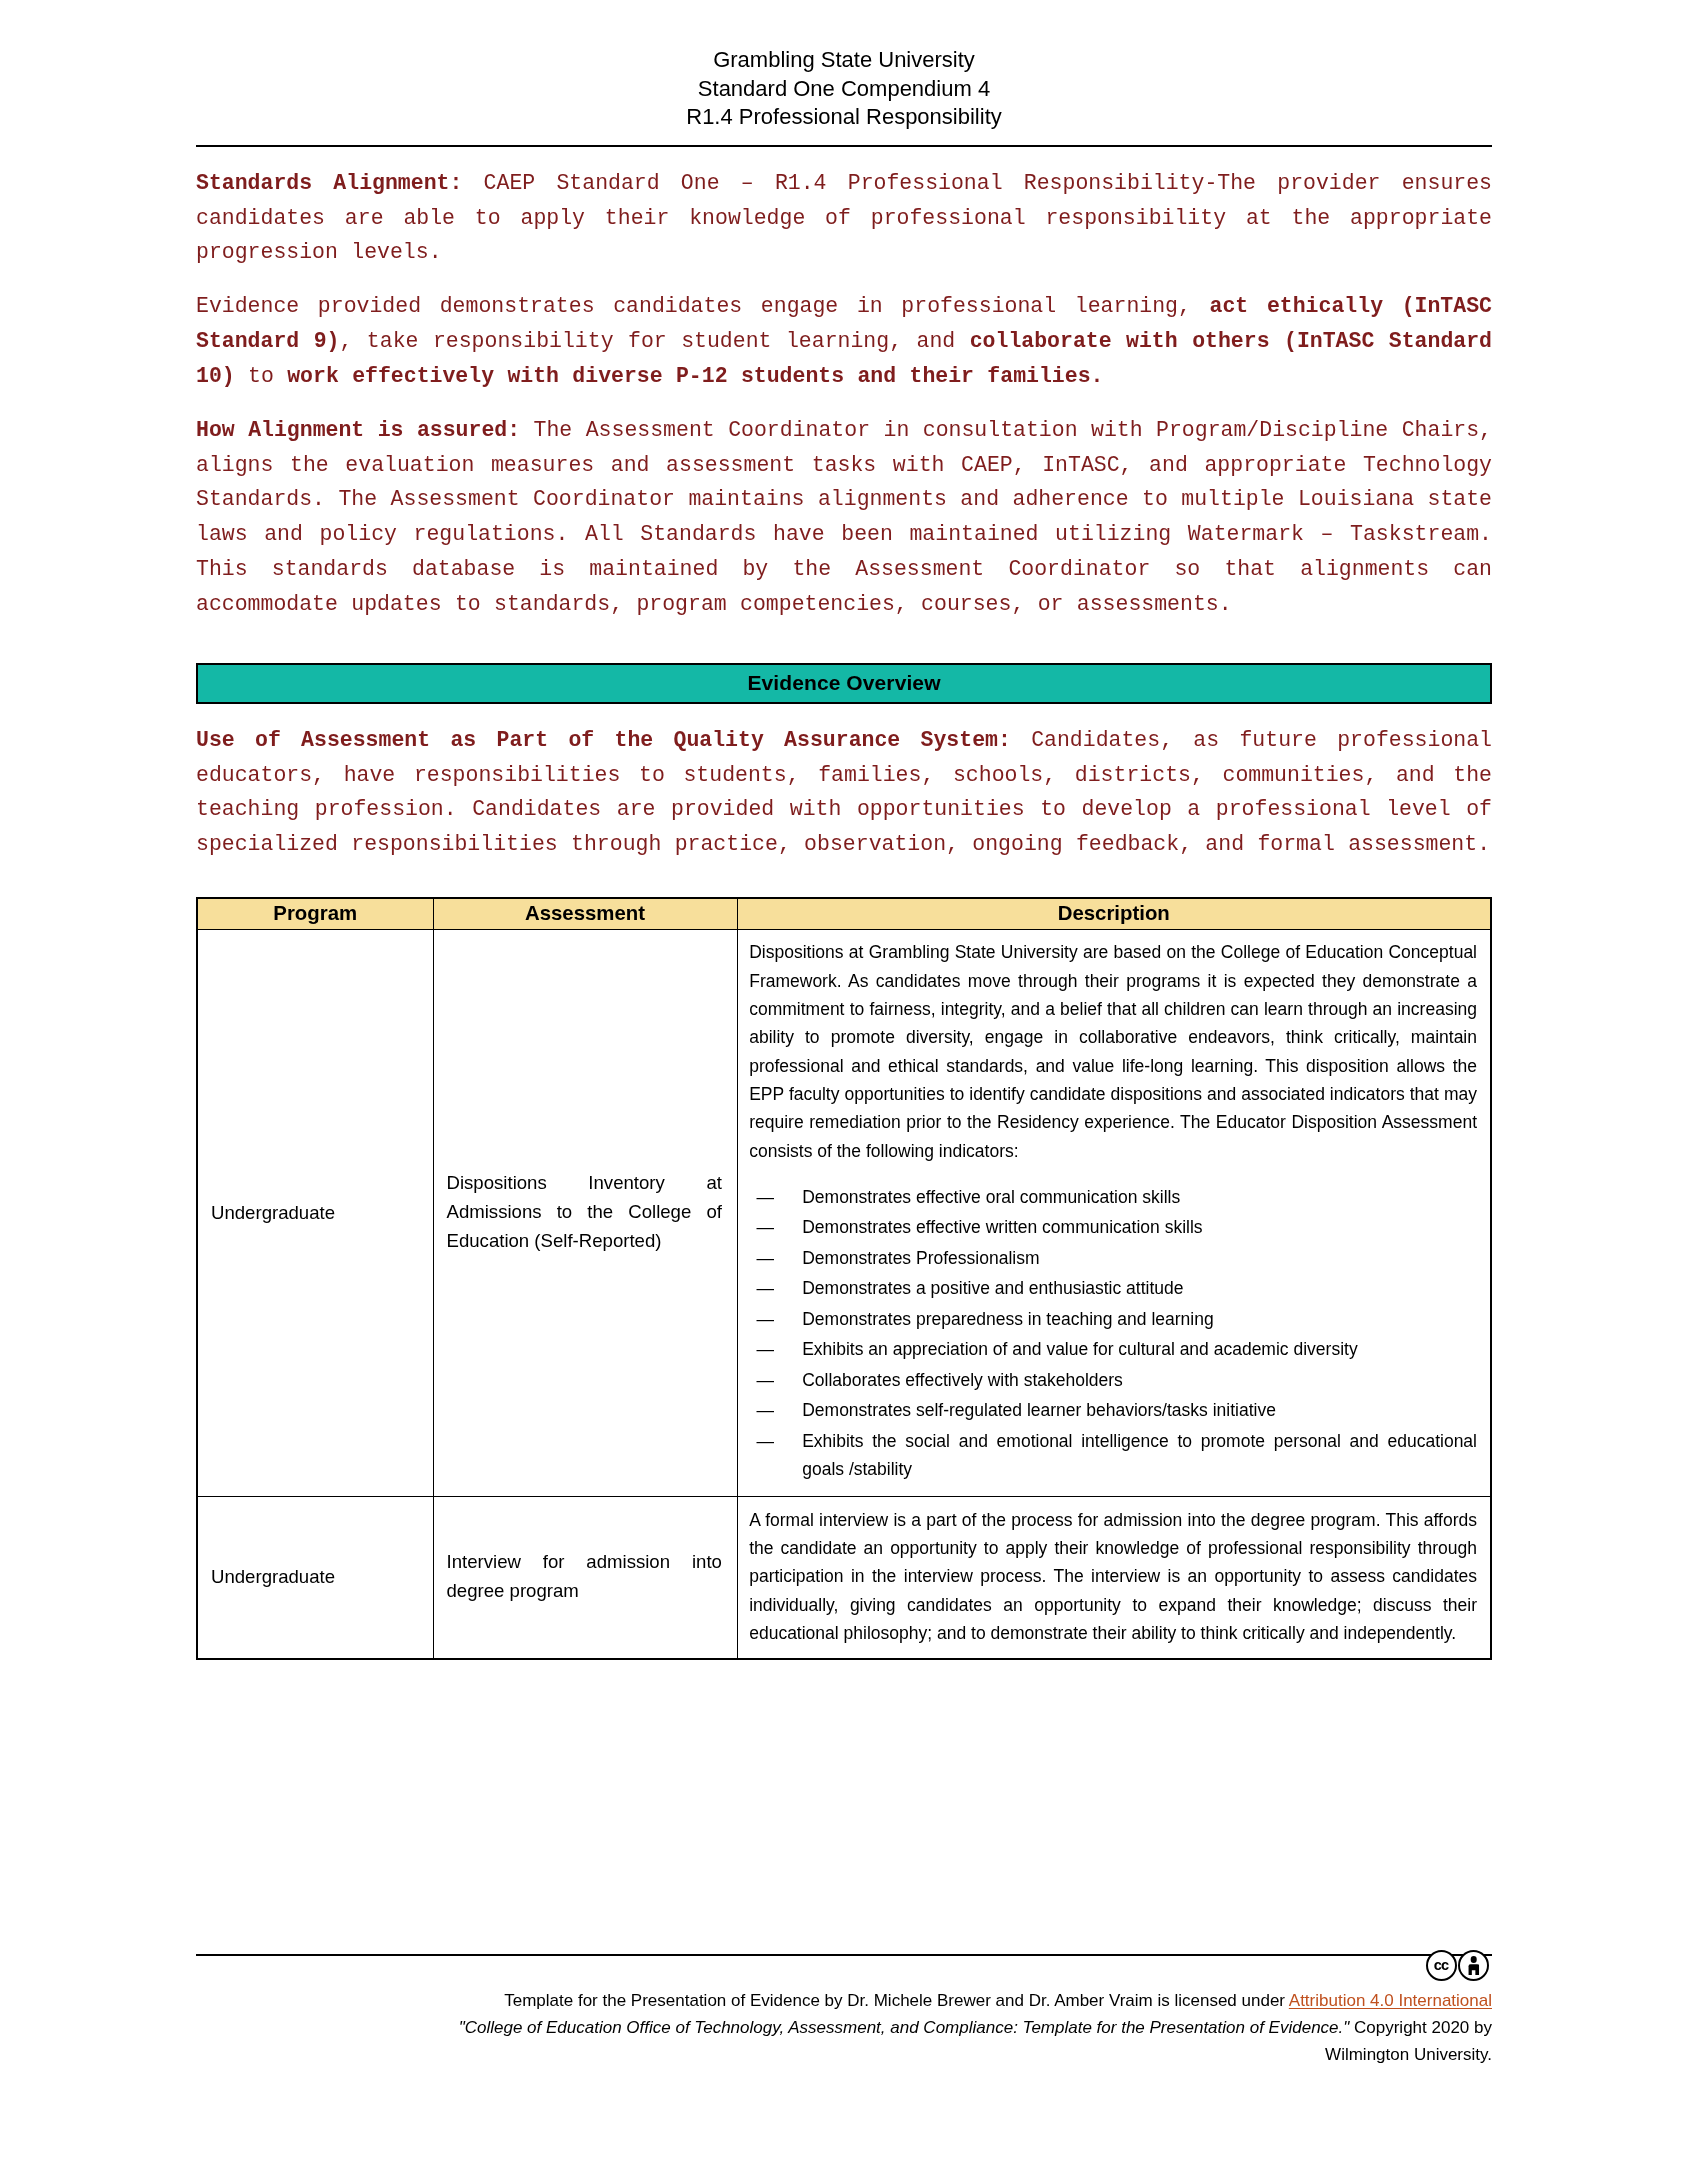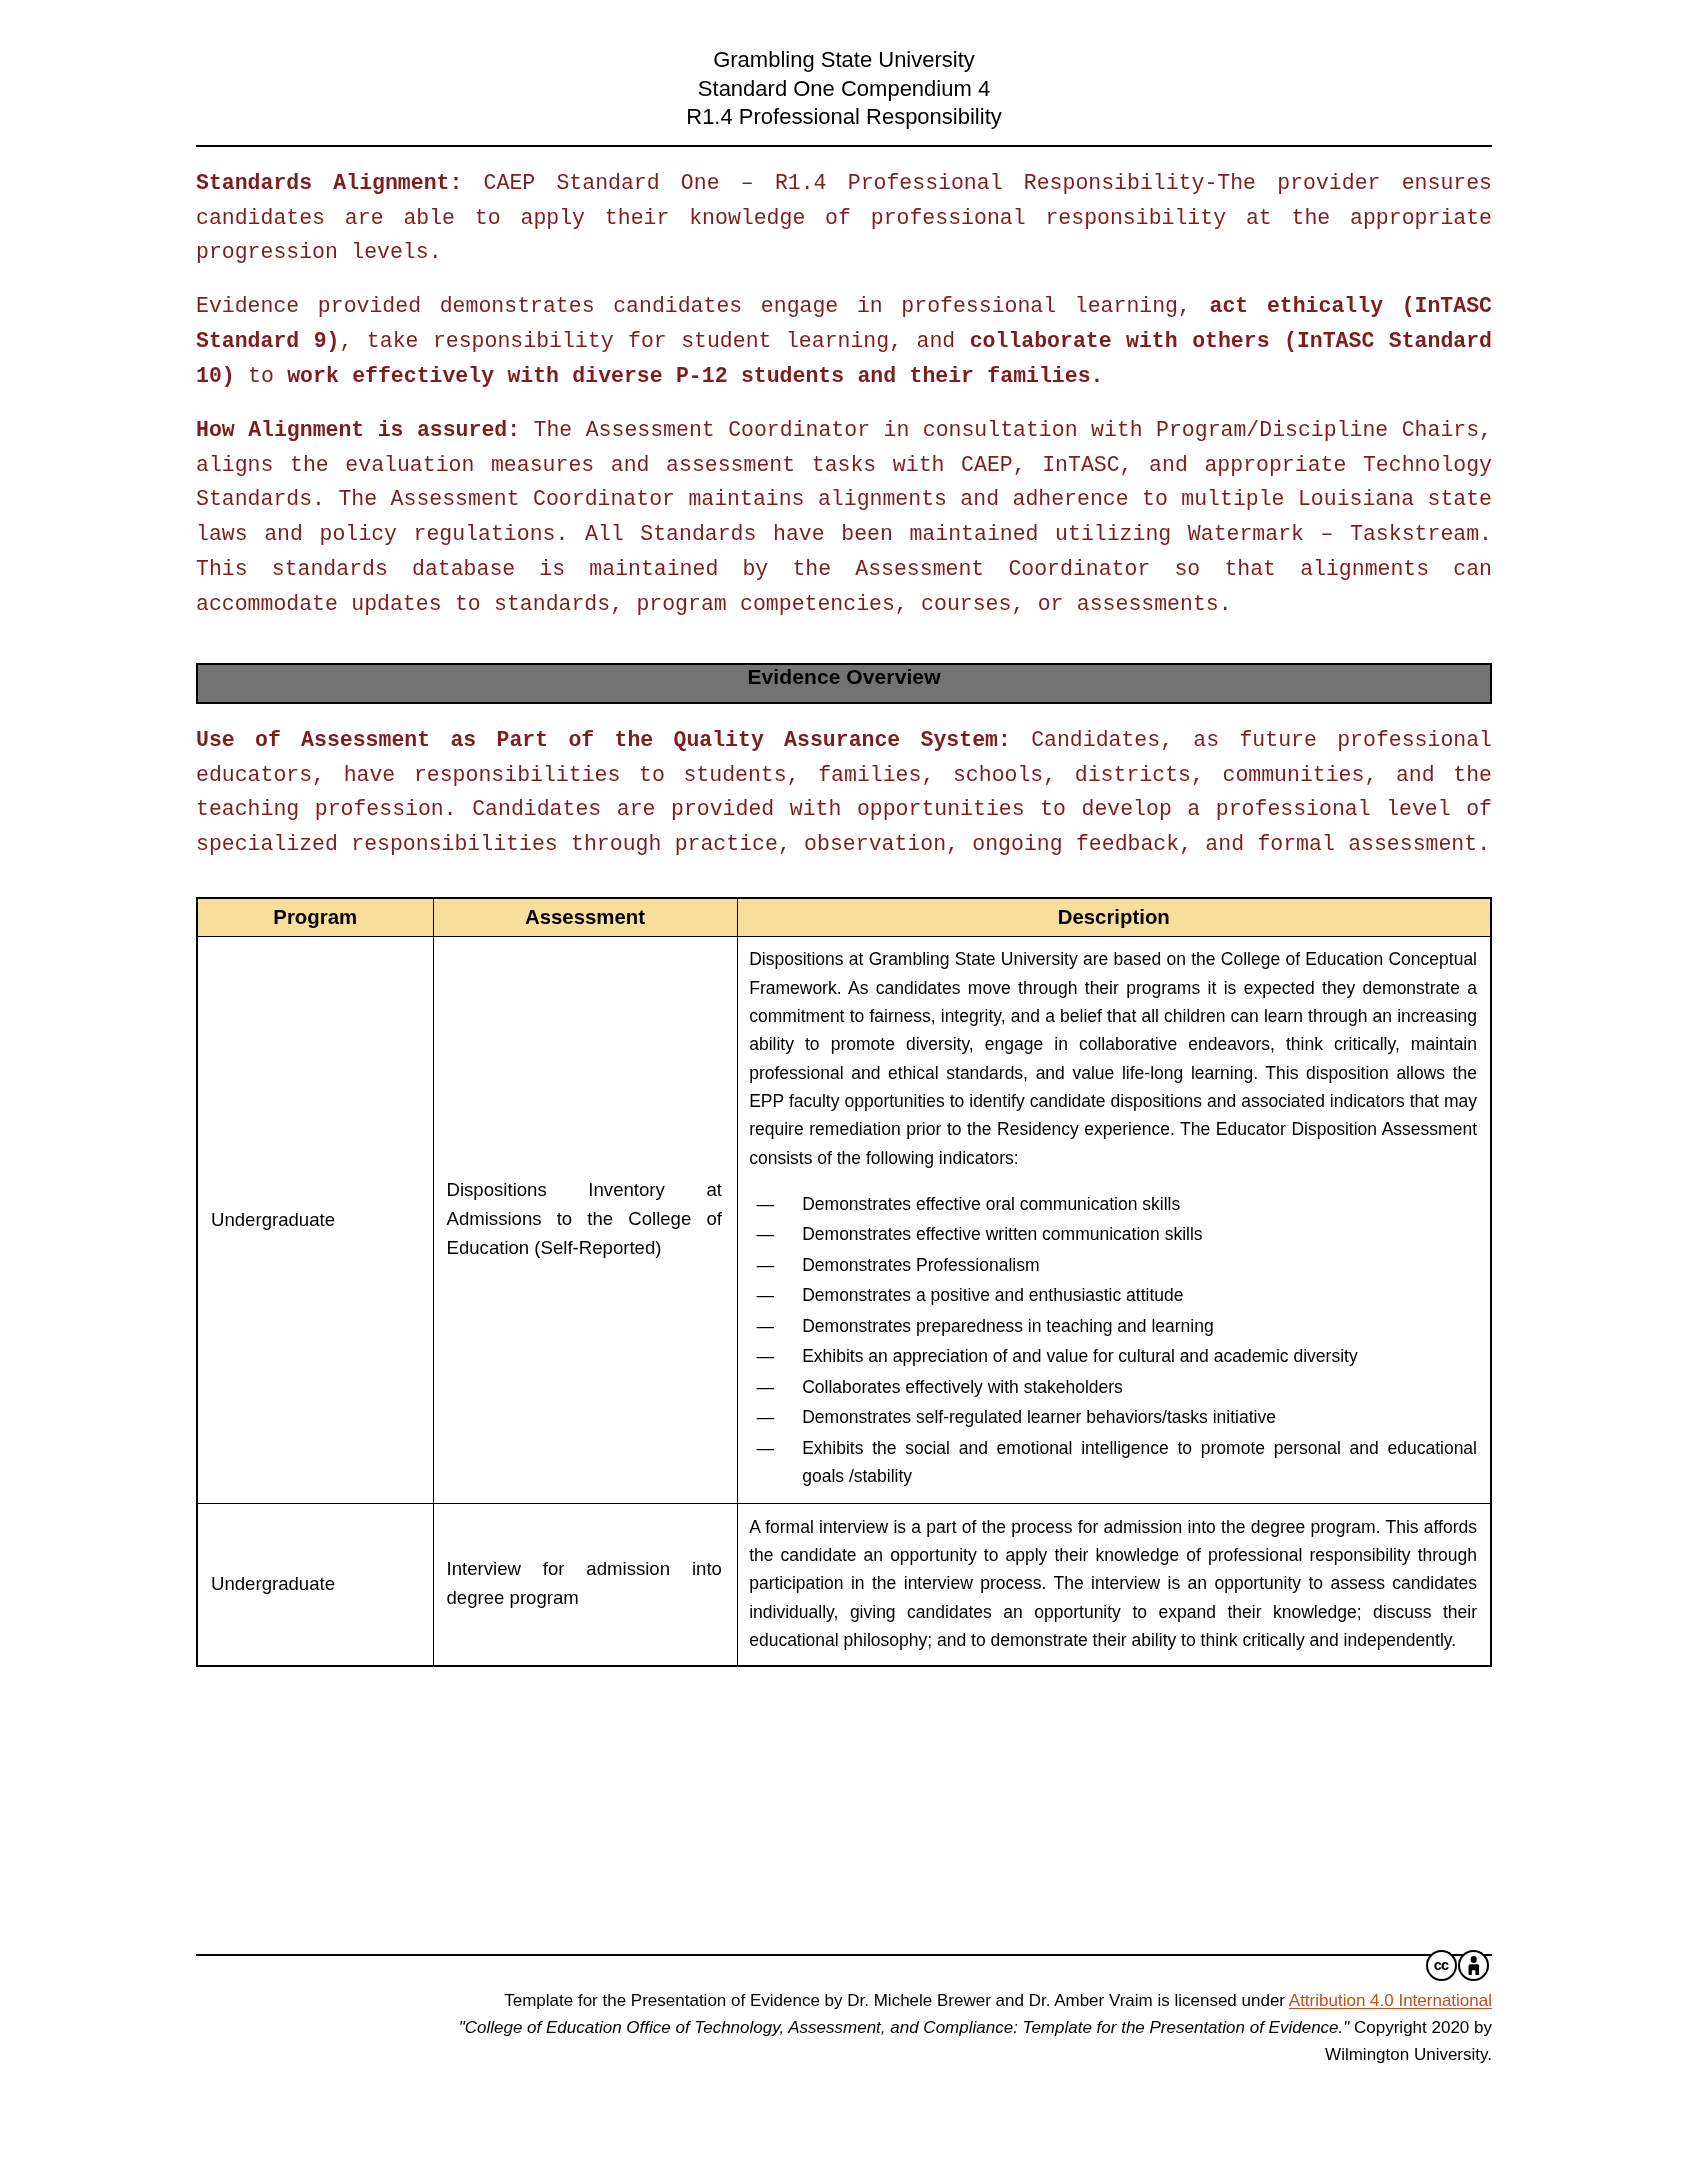--- a/index.html
+++ b/index.html
@@ -53,24 +53,25 @@
     padding-top: 19px;
     color: #7f1d1d;
     word-spacing: 0.02em;
     font-family: Liberation Mono, monospace;
   }
   .para b { font-weight: bold; }
 
   
   .banner {
     margin-top: 41px;
-    background: #737373;
+    background: #14b8a6;
     border: 2.2px solid #000;
     height: 41px;
     display: flex;
+    align-items: center;
     justify-content: center;
     box-sizing: border-box;
   }
   .banner-label {
     font-size: 21px;
     font-weight: bold;
     color: #000;
     letter-spacing: 0.1px;
   }
 
@@ -85,21 +86,21 @@
   .evi-table td, .evi-table th {
     border: 1.5px solid #000;
     vertical-align: middle;
     padding: 0;
   }
   .evi-table thead th {
     background: #F7DF9B;
     font-size: 20.4px;
     font-weight: bold;
     text-align: center;
-    height: 38px;
+    height: 31px;
     padding: 2.9px 4.4px;
     box-sizing: border-box;
     margin-top: 46px;
   }
   .col-program  { width: 236px; }
   .col-assess   { width: 304px; }
   .col-desc     { width: auto; }
 
   td.cell-program {
     font-size: 18.6px;

